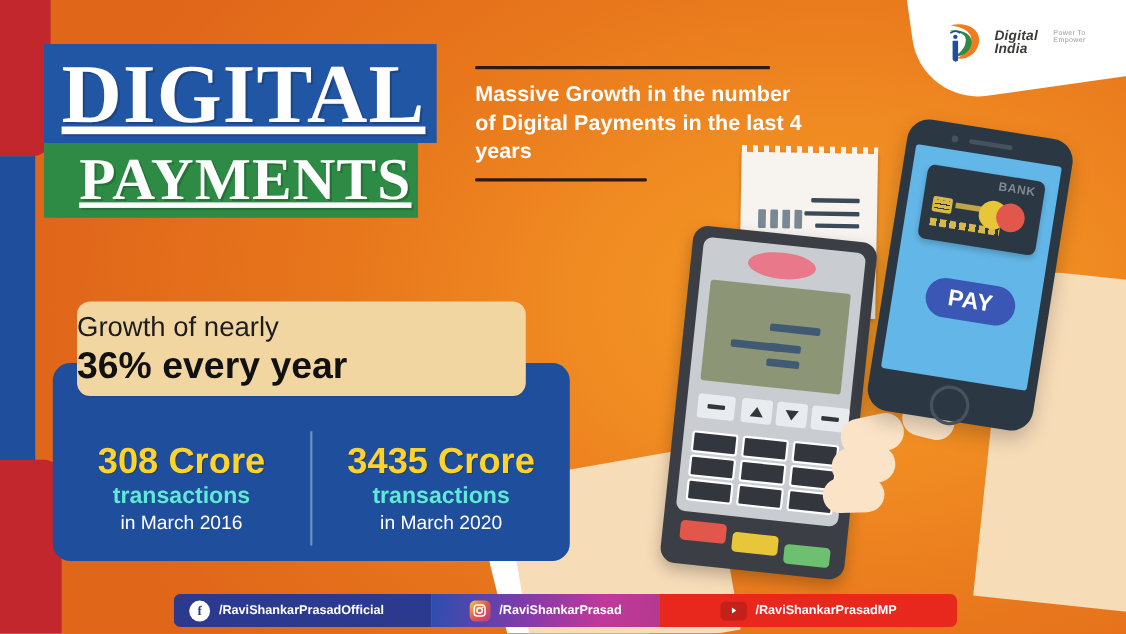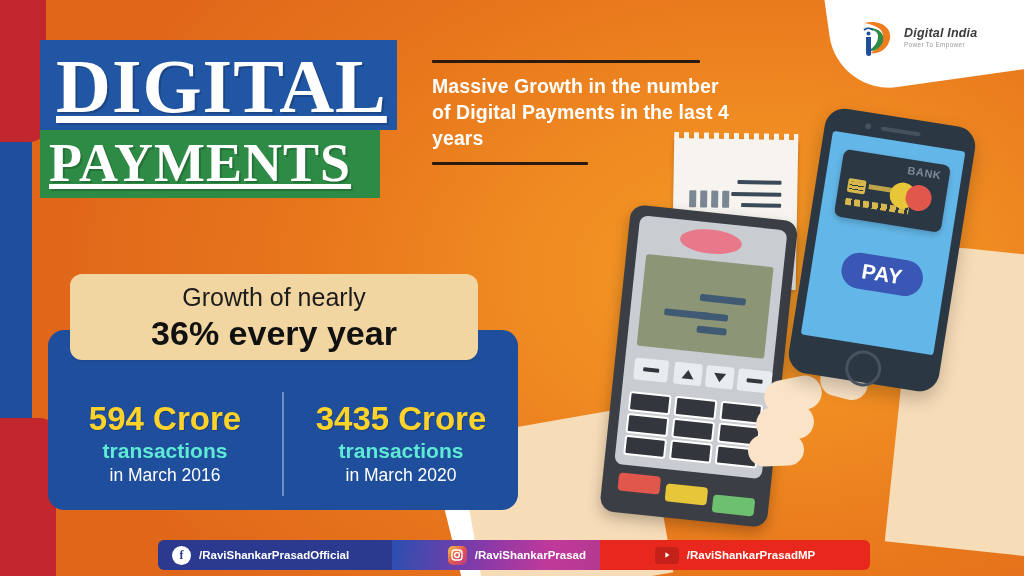--- a/index.html
+++ b/index.html
@@ -35,21 +35,21 @@
     transform:rotate(-8deg);
     border-radius:0 0 0 60px;
   }
 
   
   #logo{
     position:absolute;top:13px;right:22px;width:150px;height:50px;
     display:flex;align-items:center;gap:6px;
   }
   #logo-mark{position:relative;width:46px;height:46px;flex:none;}
-  #logo-text{display:flex;flex-direction:column;justify-content:center;line-height:1;}
+  #logo-text{display:flex;justify-content:center;line-height:1;}
   #logo-title{
     font-size:12.5px;font-weight:bold;font-style:italic;color:#3c3c3b;
     letter-spacing:.2px;font-family:"Liberation Sans",sans-serif;
   }
   #logo-sub{
     font-size:6.4px;color:#9a9a98;letter-spacing:.35px;margin-top:2.5px;
     font-family:"Liberation Sans",sans-serif;
   }
 
   
@@ -59,39 +59,39 @@
     font-family:"Liberation Serif","DejaVu Serif",serif;
     font-weight:bold;line-height:1;
     text-shadow:2px 2px 0 rgba(0,0,0,.18);
     text-decoration:underline;
   }
   #title-line1{
     background:#2156a5;font-size:76px;padding:8px 10px 6px 16px;
     letter-spacing:1px;
   }
   #title-line2{
-    background:#2e8b45;font-size:54px;padding:6px 10px 8px 9px;
+    background:#2e8b45;font-size:54px;padding:6px 10px 8px 32px;
     letter-spacing:1px;width:340px;box-sizing:border-box;
   }
 
   
   #subtitle-block{position:absolute;left:432px;top:60px;width:310px;}
   .rule{background:#2b1a10;height:3px;border-radius:1px;}
   #rule-top{width:268px;margin-bottom:11px;}
   #rule-bottom{width:156px;margin-top:10px;}
   #subtitle-text{
     color:#ffffff;font-size:19.5px;font-weight:bold;line-height:1.33;
     letter-spacing:.1px;
   }
 
   
   #growth-box{
     position:absolute;left:70px;top:274px;width:408px;height:86px;
     background:#f2d6a2;border-radius:12px;
-    display:flex;flex-direction:column;align-items:center;justify-content:center;
+    display:flex;flex-direction:column;justify-content:center;
     z-index:4;box-shadow:0 2px 0 rgba(0,0,0,.06);
   }
   #growth-line1{font-size:25px;color:#1c1c1c;line-height:1;margin-bottom:6px;}
   #growth-line2{font-size:34px;font-weight:bold;color:#111111;line-height:1;}
 
   
   #stats-panel{
     position:absolute;left:48px;top:330px;width:470px;height:180px;
     background:#1f4e9c;border-radius:16px;z-index:3;
     display:flex;align-items:flex-end;
@@ -219,21 +219,21 @@
     position:absolute;left:158px;top:540px;width:712px;height:30px;z-index:6;
     display:flex;border-radius:6px;overflow:hidden;
   }
   .social{
     display:flex;align-items:center;gap:8px;padding:0 14px;height:100%;
     color:#ffffff;font-size:11.5px;font-weight:bold;white-space:nowrap;
   }
   #social-facebook{background:#2b3a8f;flex:0 0 206px;}
   #social-twitter{background:#1d9bdc;flex:0 0 166px;justify-content:center;}
   #social-instagram{
-    flex:0 0 180px;justify-content:flex-end;
+    flex:0 0 180px;justify-content:center;
     background:linear-gradient(100deg,#2a4fb0 0%,#8a39a8 45%,#c0399a 75%,#b4398f 100%);
   }
   #social-youtube{background:#e8281c;flex:1;justify-content:center;}
   .sicon{
     width:19px;height:19px;border-radius:50%;flex:none;display:flex;
     align-items:center;justify-content:center;font-size:12px;font-weight:bold;
   }
   #icon-fb{background:#ffffff;color:#2b3a8f;font-family:"Liberation Serif",serif;}
   #icon-tw{background:#ffffff;color:#1d9bdc;font-size:11px;}
   #icon-ig{
@@ -354,21 +354,21 @@
       <div id="pay-btn">
         <span id="pay-label">PAY</span>
       </div>
     </div>
     <div id="phone-home"></div>
   </div>
 
   <div id="stats-panel">
     <div id="stats-row">
       <div class="stat">
-        <div class="stat-value">594 Crore</div>
+        <div class="stat-value">308 Crore</div>
         <div class="stat-label">transactions</div>
         <div class="stat-period">in March 2016</div>
       </div>
       <div id="stat-divider"></div>
       <div class="stat">
         <div class="stat-value">3435 Crore</div>
         <div class="stat-label">transactions</div>
         <div class="stat-period">in March 2020</div>
       </div>
     </div>

